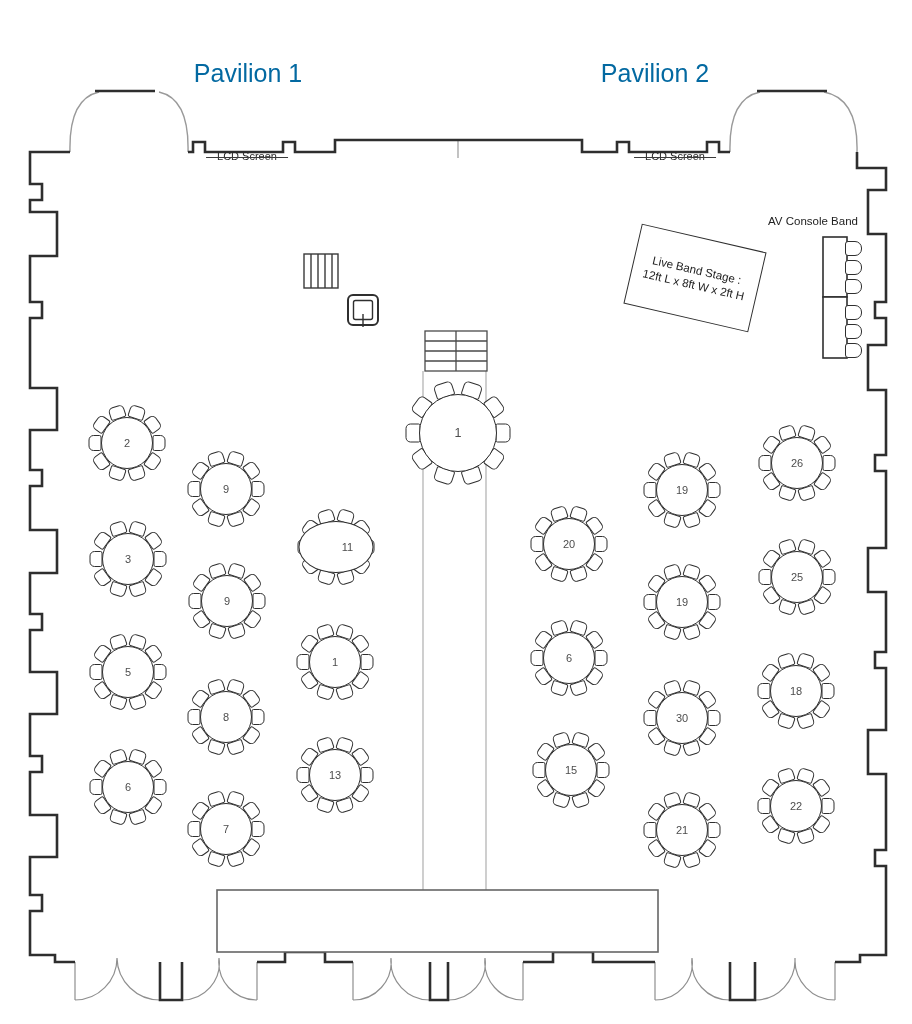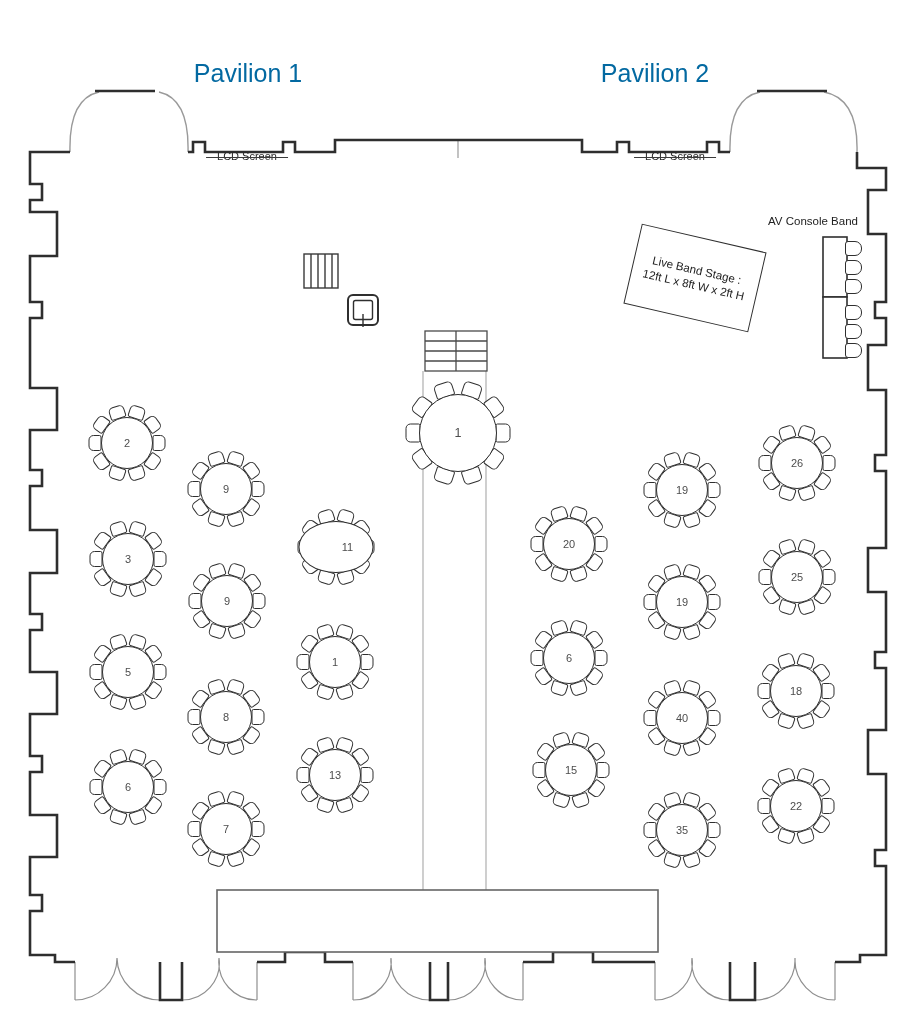--- a/index.html
+++ b/index.html
@@ -400,21 +400,21 @@
         <div class="chair" style="width: 16px; height: 13px; transform: translate(-50%, -50%) rotate(54deg) translateY(-32px);"></div>
         <div class="chair" style="width: 16px; height: 13px; transform: translate(-50%, -50%) rotate(90deg) translateY(-32px);"></div>
         <div class="chair" style="width: 16px; height: 13px; transform: translate(-50%, -50%) rotate(126deg) translateY(-32px);"></div>
         <div class="chair" style="width: 16px; height: 13px; transform: translate(-50%, -50%) rotate(162deg) translateY(-32px);"></div>
         <div class="chair" style="width: 16px; height: 13px; transform: translate(-50%, -50%) rotate(198deg) translateY(-32px);"></div>
         <div class="chair" style="width: 16px; height: 13px; transform: translate(-50%, -50%) rotate(234deg) translateY(-32px);"></div>
         <div class="chair" style="width: 16px; height: 13px; transform: translate(-50%, -50%) rotate(270deg) translateY(-32px);"></div>
         <div class="chair" style="width: 16px; height: 13px; transform: translate(-50%, -50%) rotate(306deg) translateY(-32px);"></div>
         <div class="chair" style="width: 16px; height: 13px; transform: translate(-50%, -50%) rotate(342deg) translateY(-32px);"></div>
         <div class="t-circle" style="width: 50px; height: 50px;">
-          <span class="t-num">40</span>
+          <span class="t-num">30</span>
         </div>
       </div>
       <div class="table" style="left: 796px; top: 691px;">
         <div class="chair" style="width: 16px; height: 13px; transform: translate(-50%, -50%) rotate(18deg) translateY(-32px);"></div>
         <div class="chair" style="width: 16px; height: 13px; transform: translate(-50%, -50%) rotate(54deg) translateY(-32px);"></div>
         <div class="chair" style="width: 16px; height: 13px; transform: translate(-50%, -50%) rotate(90deg) translateY(-32px);"></div>
         <div class="chair" style="width: 16px; height: 13px; transform: translate(-50%, -50%) rotate(126deg) translateY(-32px);"></div>
         <div class="chair" style="width: 16px; height: 13px; transform: translate(-50%, -50%) rotate(162deg) translateY(-32px);"></div>
         <div class="chair" style="width: 16px; height: 13px; transform: translate(-50%, -50%) rotate(198deg) translateY(-32px);"></div>
         <div class="chair" style="width: 16px; height: 13px; transform: translate(-50%, -50%) rotate(234deg) translateY(-32px);"></div>
@@ -445,21 +445,21 @@
         <div class="chair" style="width: 16px; height: 13px; transform: translate(-50%, -50%) rotate(54deg) translateY(-32px);"></div>
         <div class="chair" style="width: 16px; height: 13px; transform: translate(-50%, -50%) rotate(90deg) translateY(-32px);"></div>
         <div class="chair" style="width: 16px; height: 13px; transform: translate(-50%, -50%) rotate(126deg) translateY(-32px);"></div>
         <div class="chair" style="width: 16px; height: 13px; transform: translate(-50%, -50%) rotate(162deg) translateY(-32px);"></div>
         <div class="chair" style="width: 16px; height: 13px; transform: translate(-50%, -50%) rotate(198deg) translateY(-32px);"></div>
         <div class="chair" style="width: 16px; height: 13px; transform: translate(-50%, -50%) rotate(234deg) translateY(-32px);"></div>
         <div class="chair" style="width: 16px; height: 13px; transform: translate(-50%, -50%) rotate(270deg) translateY(-32px);"></div>
         <div class="chair" style="width: 16px; height: 13px; transform: translate(-50%, -50%) rotate(306deg) translateY(-32px);"></div>
         <div class="chair" style="width: 16px; height: 13px; transform: translate(-50%, -50%) rotate(342deg) translateY(-32px);"></div>
         <div class="t-circle" style="width: 50px; height: 50px;">
-          <span class="t-num">35</span>
+          <span class="t-num">21</span>
         </div>
       </div>
       <div class="table" style="left: 796px; top: 806px;">
         <div class="chair" style="width: 16px; height: 13px; transform: translate(-50%, -50%) rotate(18deg) translateY(-32px);"></div>
         <div class="chair" style="width: 16px; height: 13px; transform: translate(-50%, -50%) rotate(54deg) translateY(-32px);"></div>
         <div class="chair" style="width: 16px; height: 13px; transform: translate(-50%, -50%) rotate(90deg) translateY(-32px);"></div>
         <div class="chair" style="width: 16px; height: 13px; transform: translate(-50%, -50%) rotate(126deg) translateY(-32px);"></div>
         <div class="chair" style="width: 16px; height: 13px; transform: translate(-50%, -50%) rotate(162deg) translateY(-32px);"></div>
         <div class="chair" style="width: 16px; height: 13px; transform: translate(-50%, -50%) rotate(198deg) translateY(-32px);"></div>
         <div class="chair" style="width: 16px; height: 13px; transform: translate(-50%, -50%) rotate(234deg) translateY(-32px);"></div>

